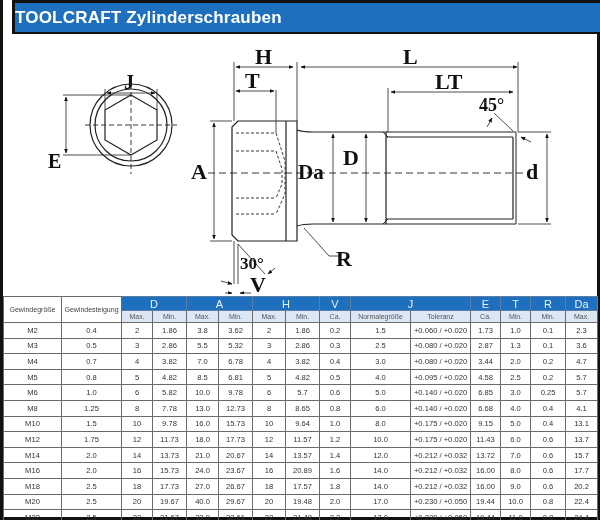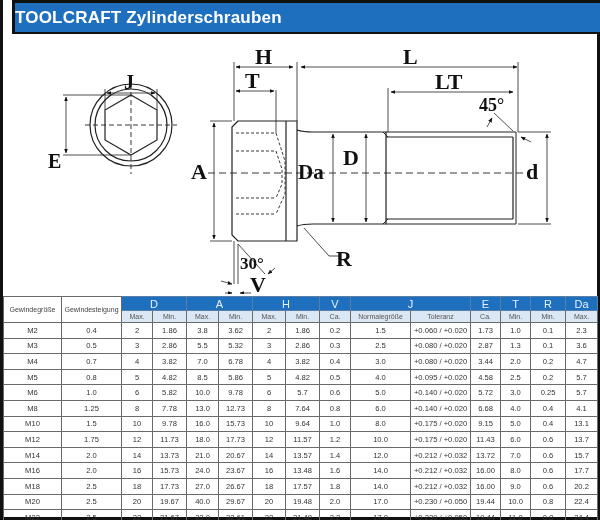--- a/index.html
+++ b/index.html
@@ -229,21 +229,21 @@
         <td>2.0</td>
         <td>0.2</td>
         <td>4.7</td>
       </tr>
       <tr>
         <td>M5</td>
         <td>0.8</td>
         <td>5</td>
         <td>4.82</td>
         <td>8.5</td>
-        <td>5.86</td>
+        <td>6.81</td>
         <td>5</td>
         <td>4.82</td>
         <td>0.5</td>
         <td>4.0</td>
         <td>+0.095 / +0.020</td>
         <td>4.58</td>
         <td>2.5</td>
         <td>0.2</td>
         <td>5.7</td>
       </tr>
@@ -252,34 +252,34 @@
         <td>1.0</td>
         <td>6</td>
         <td>5.82</td>
         <td>10.0</td>
         <td>9.78</td>
         <td>6</td>
         <td>5.7</td>
         <td>0.6</td>
         <td>5.0</td>
         <td>+0.140 / +0.020</td>
-        <td>5.72</td>
+        <td>6.85</td>
         <td>3.0</td>
         <td>0.25</td>
         <td>5.7</td>
       </tr>
       <tr>
         <td>M8</td>
         <td>1.25</td>
         <td>8</td>
         <td>7.78</td>
         <td>13.0</td>
         <td>12.73</td>
         <td>8</td>
-        <td>7.64</td>
+        <td>8.65</td>
         <td>0.8</td>
         <td>6.0</td>
         <td>+0.140 / +0.020</td>
         <td>6.68</td>
         <td>4.0</td>
         <td>0.4</td>
         <td>4.1</td>
       </tr>
       <tr>
         <td>M10</td>
@@ -333,21 +333,21 @@
         <td>15.7</td>
       </tr>
       <tr>
         <td>M16</td>
         <td>2.0</td>
         <td>16</td>
         <td>15.73</td>
         <td>24.0</td>
         <td>23.67</td>
         <td>16</td>
-        <td>13.48</td>
+        <td>20.89</td>
         <td>1.6</td>
         <td>14.0</td>
         <td>+0.212 / +0.032</td>
         <td>16.00</td>
         <td>8.0</td>
         <td>0.6</td>
         <td>17.7</td>
       </tr>
       <tr>
         <td>M18</td>

